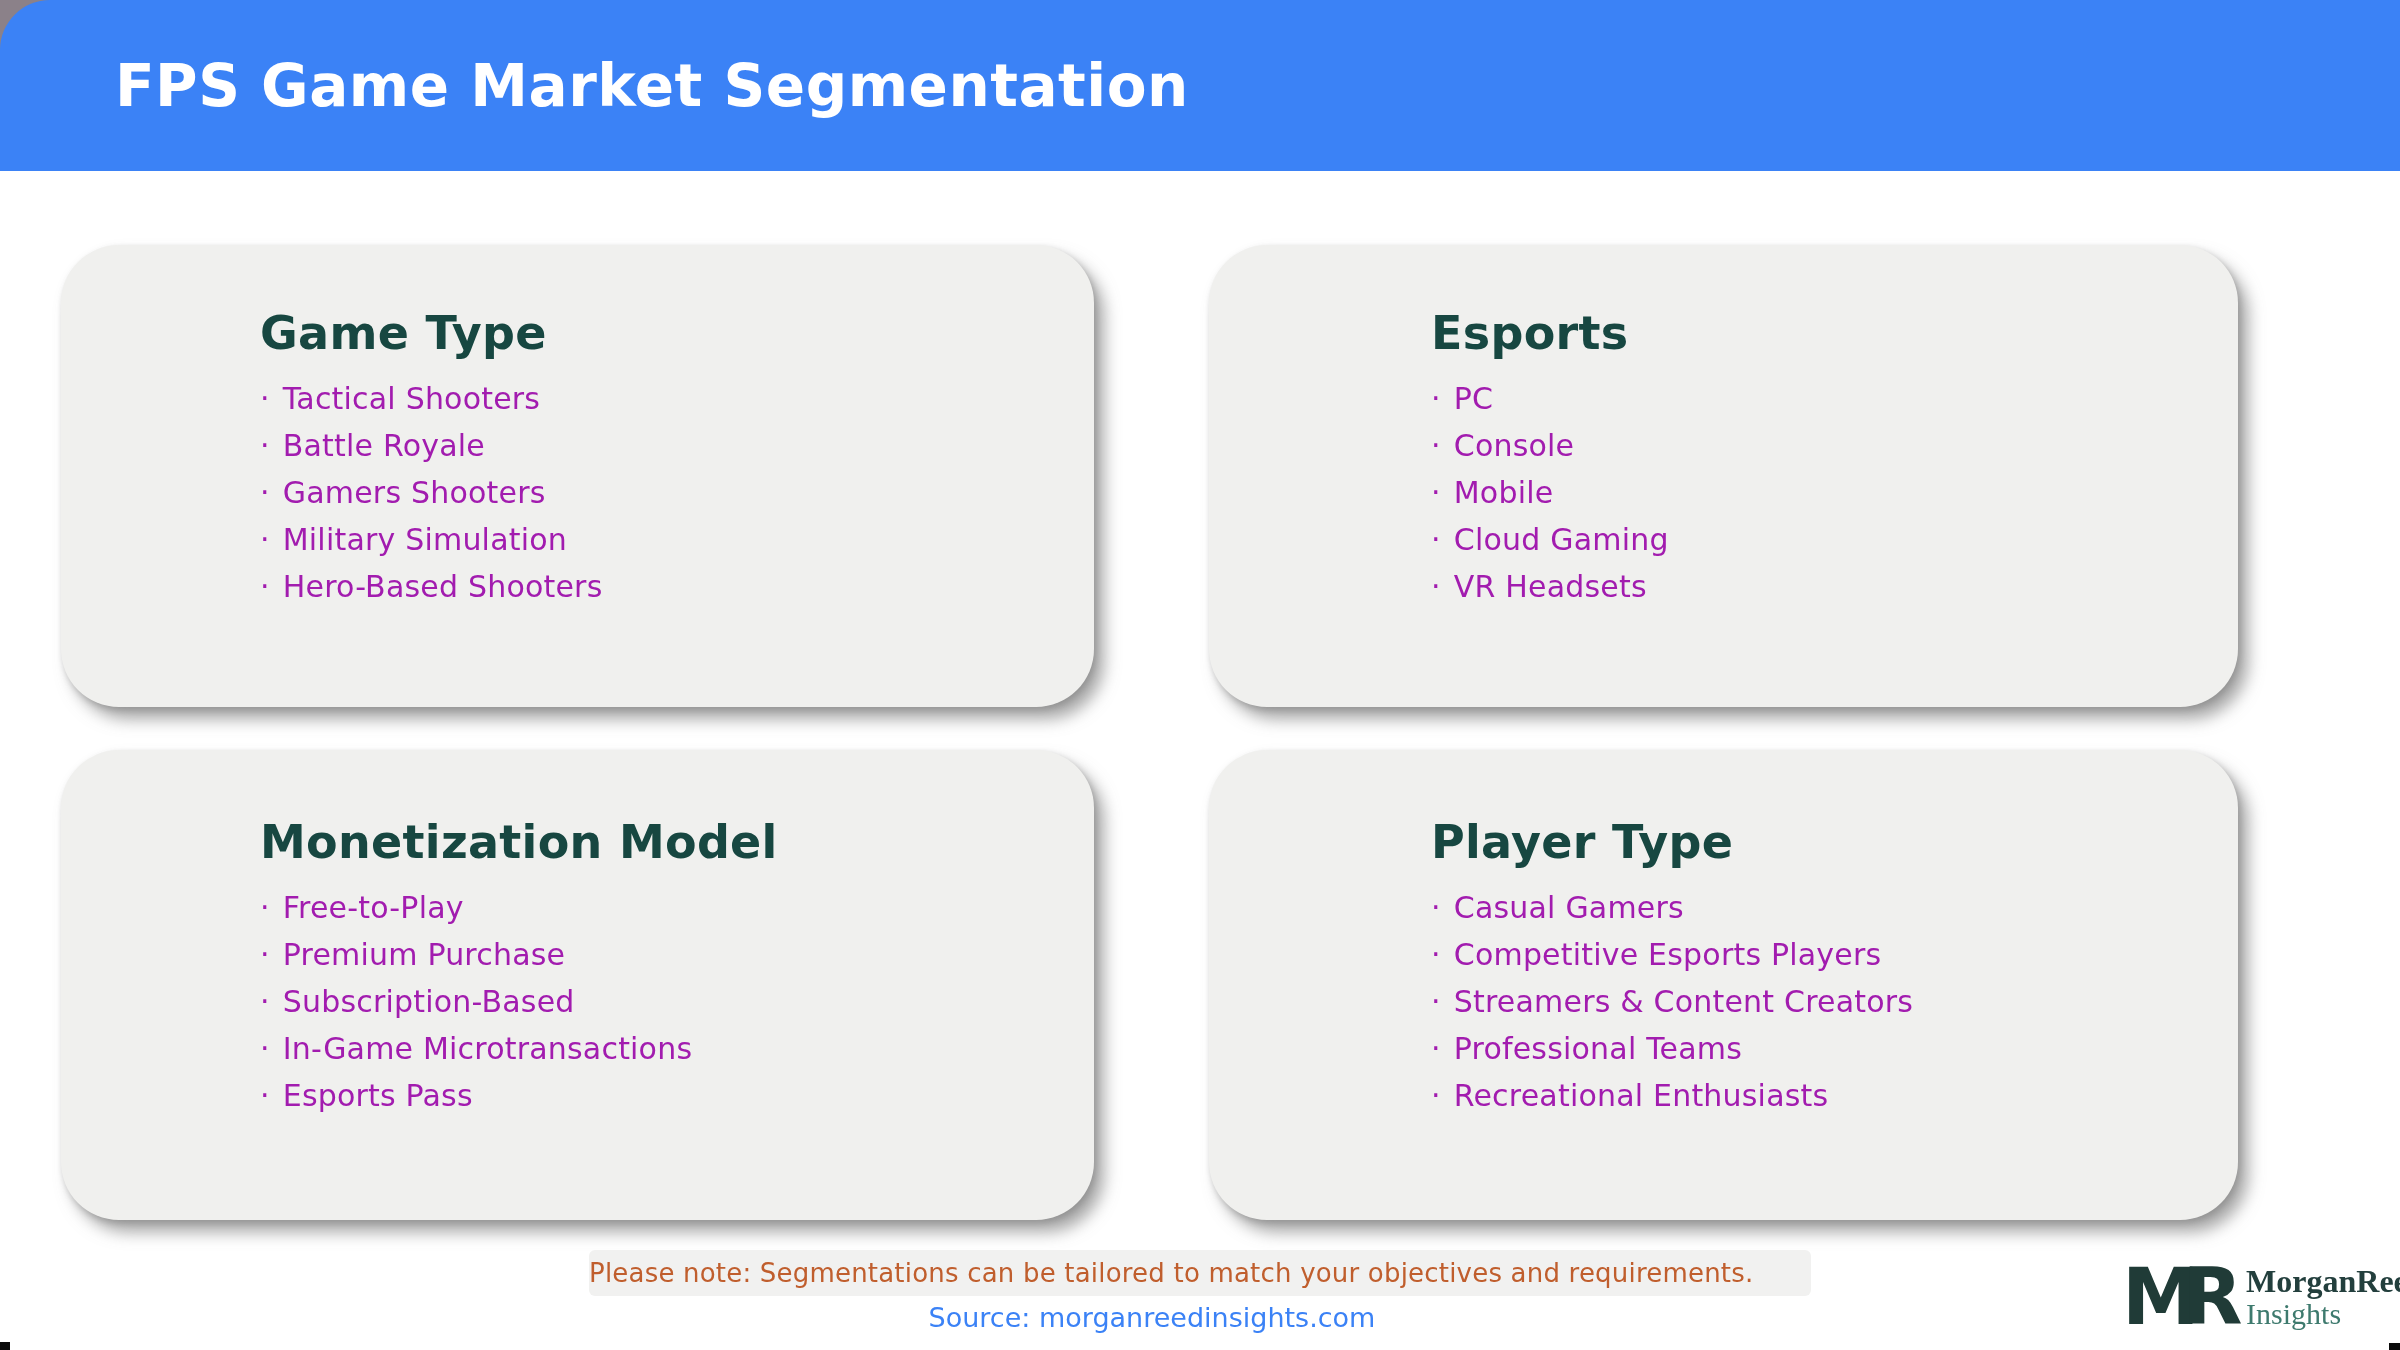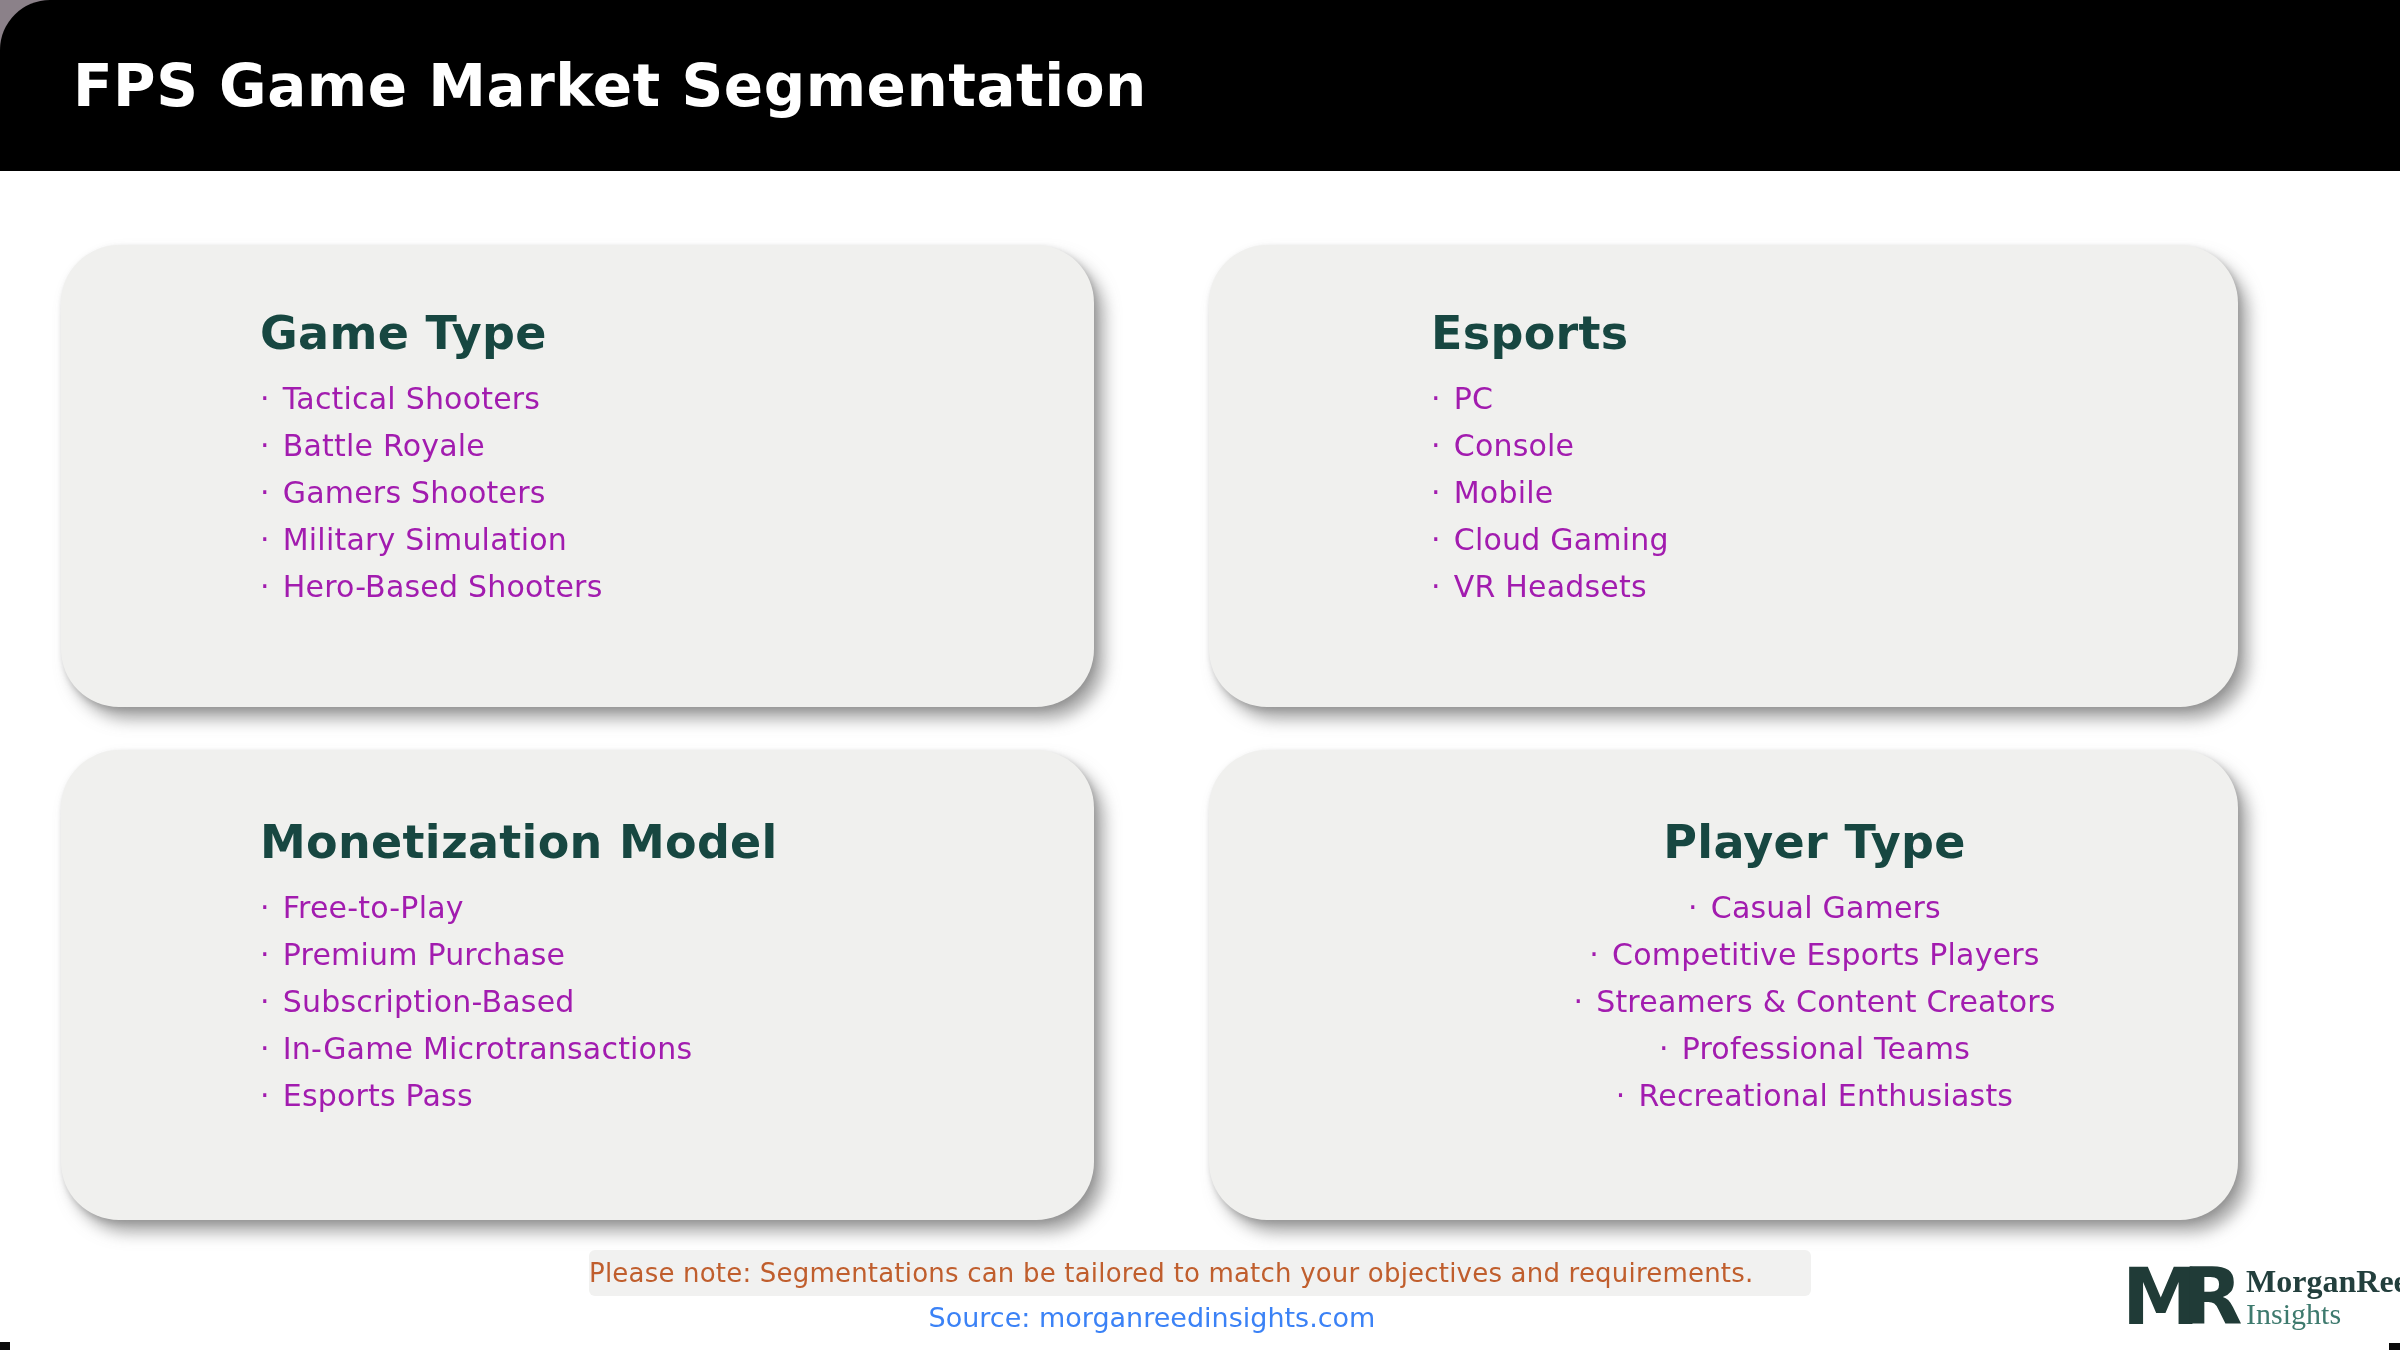--- a/index.html
+++ b/index.html
@@ -8,37 +8,37 @@
     background:#ffffff; overflow:hidden;
     font-family:"DejaVu Sans","Liberation Sans",sans-serif;
   }
   
   .corner-backdrop {
     position:absolute; left:0; top:0; width:80px; height:80px;
     background:#8b8189;
   }
   .header-bar {
     position:absolute; left:0; top:0; width:2400px; height:171px;
-    background:#000000; border-top-left-radius:50px;
+    background:#3b82f6; border-top-left-radius:50px;
     display:flex; align-items:center; box-sizing:border-box;
-    padding-left:73px;
+    padding-left:115px;
   }
   .slide-title {
     margin:0; color:#ffffff; font-size:58px; font-weight:700;
     letter-spacing:0.5px; line-height:1;
   }
   .card {
     position:absolute; background:#f0f0ee; border-radius:58px;
     box-shadow:10px 12px 16px rgba(95,95,95,0.55), 2px 3px 6px rgba(0,0,0,0.18);
     box-sizing:border-box;
   }
   .card.c1 { left:61px;   top:245px; width:1033px; height:462px; padding:60px 40px 0 199px; }
   .card.c2 { left:1209px; top:245px; width:1029px; height:462px; padding:60px 40px 0 222px; }
   .card.c3 { left:61px;   top:750px; width:1033px; height:470px; padding:64px 40px 0 199px; }
-  .card.c4 { left:1209px; top:750px; width:1029px; height:470px; padding:64px 40px 8px 222px;text-align:center; }
+  .card.c4 { left:1209px; top:750px; width:1029px; height:470px; padding:64px 40px 8px 222px; }
   .card-title {
     margin:0 0 14px 0; font-size:46px; font-weight:700;
     color:#174741; line-height:56px; letter-spacing:0.3px;
   }
   .card-list { list-style:none; margin:0; padding:0; }
   .card-list li {
     font-size:30px; line-height:47px; color:#a21caf; letter-spacing:0.2px;
   }
   .card-list li::before { content:"\00B7"; margin-right:13px; }
   .note-banner {

